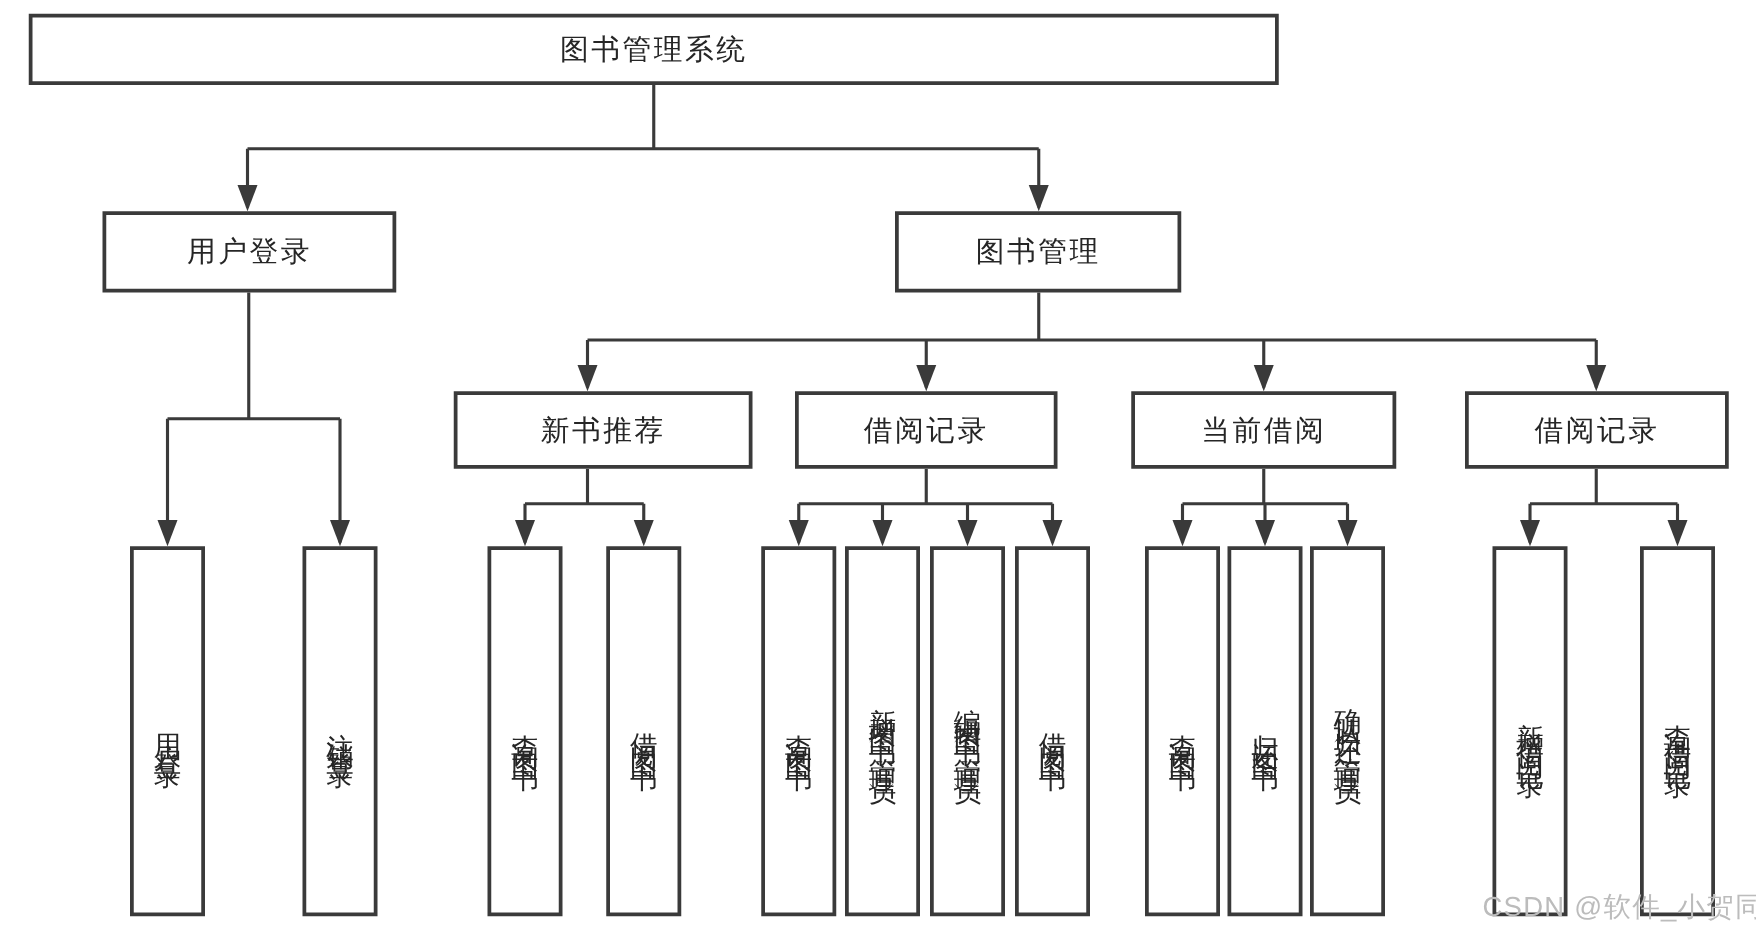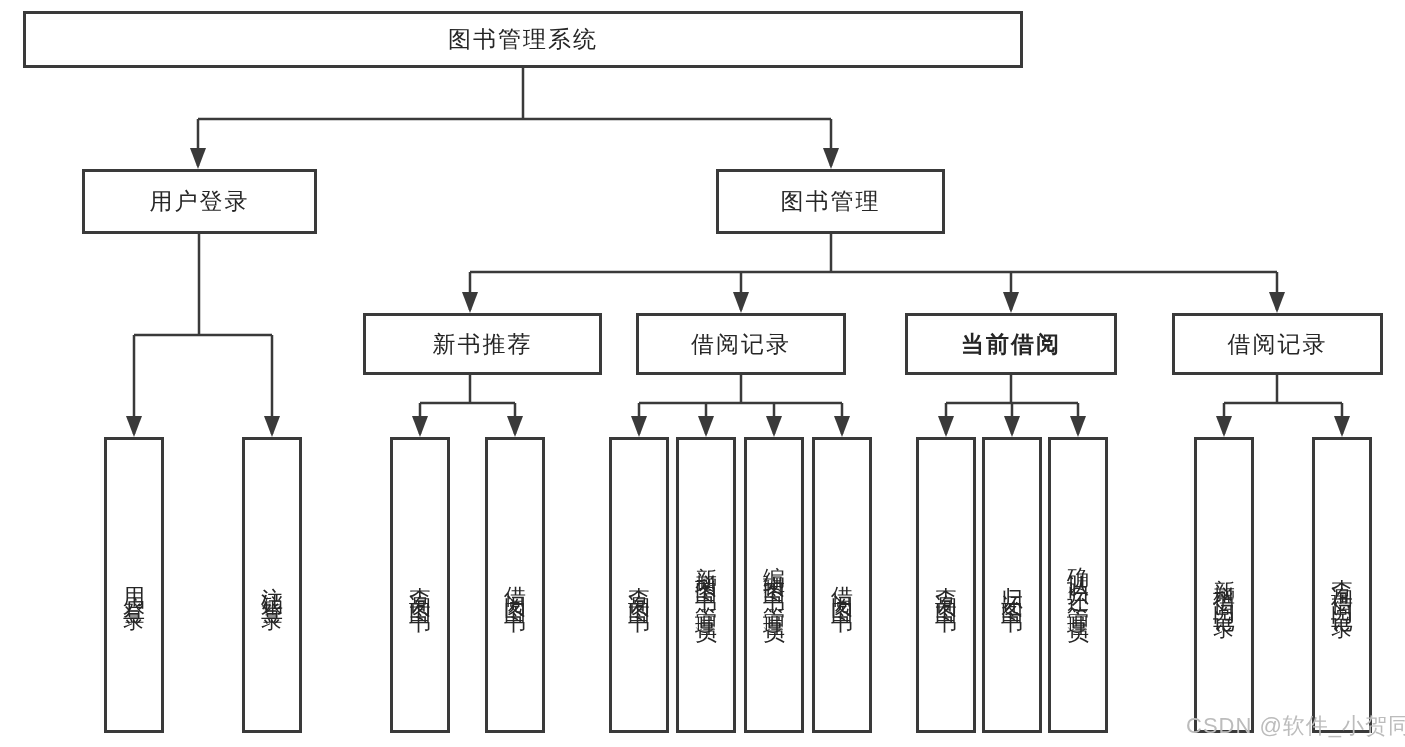--- a/index.html
+++ b/index.html
@@ -117,21 +117,21 @@
     </g>
   </svg>
 
   <div class="node root h-label">图书管理系统</div>
 
   <div class="node lvl2 h-label" style="left:82px;width:235px;">用户登录</div>
   <div class="node lvl2 h-label" style="left:716px;width:229px;">图书管理</div>
 
   <div class="node lvl3 h-label" style="left:363px;width:239px;">新书推荐</div>
   <div class="node lvl3 h-label" style="left:636px;width:210px;">借阅记录</div>
-  <div class="node lvl3 h-label" style="left:905px;width:212px;font-weight:bold;">当前借阅</div>
+  <div class="node lvl3 h-label" style="left:905px;width:212px;">当前借阅</div>
   <div class="node lvl3 h-label" style="left:1172px;width:211px;">借阅记录</div>
 
   <div class="node leaf" style="left:104px;">用户登录</div>
   <div class="node leaf" style="left:242px;">注销登录</div>
   <div class="node leaf" style="left:390px;">查询图书</div>
   <div class="node leaf" style="left:485px;">借阅图书</div>
   <div class="node leaf" style="left:609px;">查询图书</div>
   <div class="node leaf" style="left:676px;">新增图书（管理员）</div>
   <div class="node leaf" style="left:744px;">编辑图书（管理员）</div>
   <div class="node leaf" style="left:812px;">借阅图书</div>

